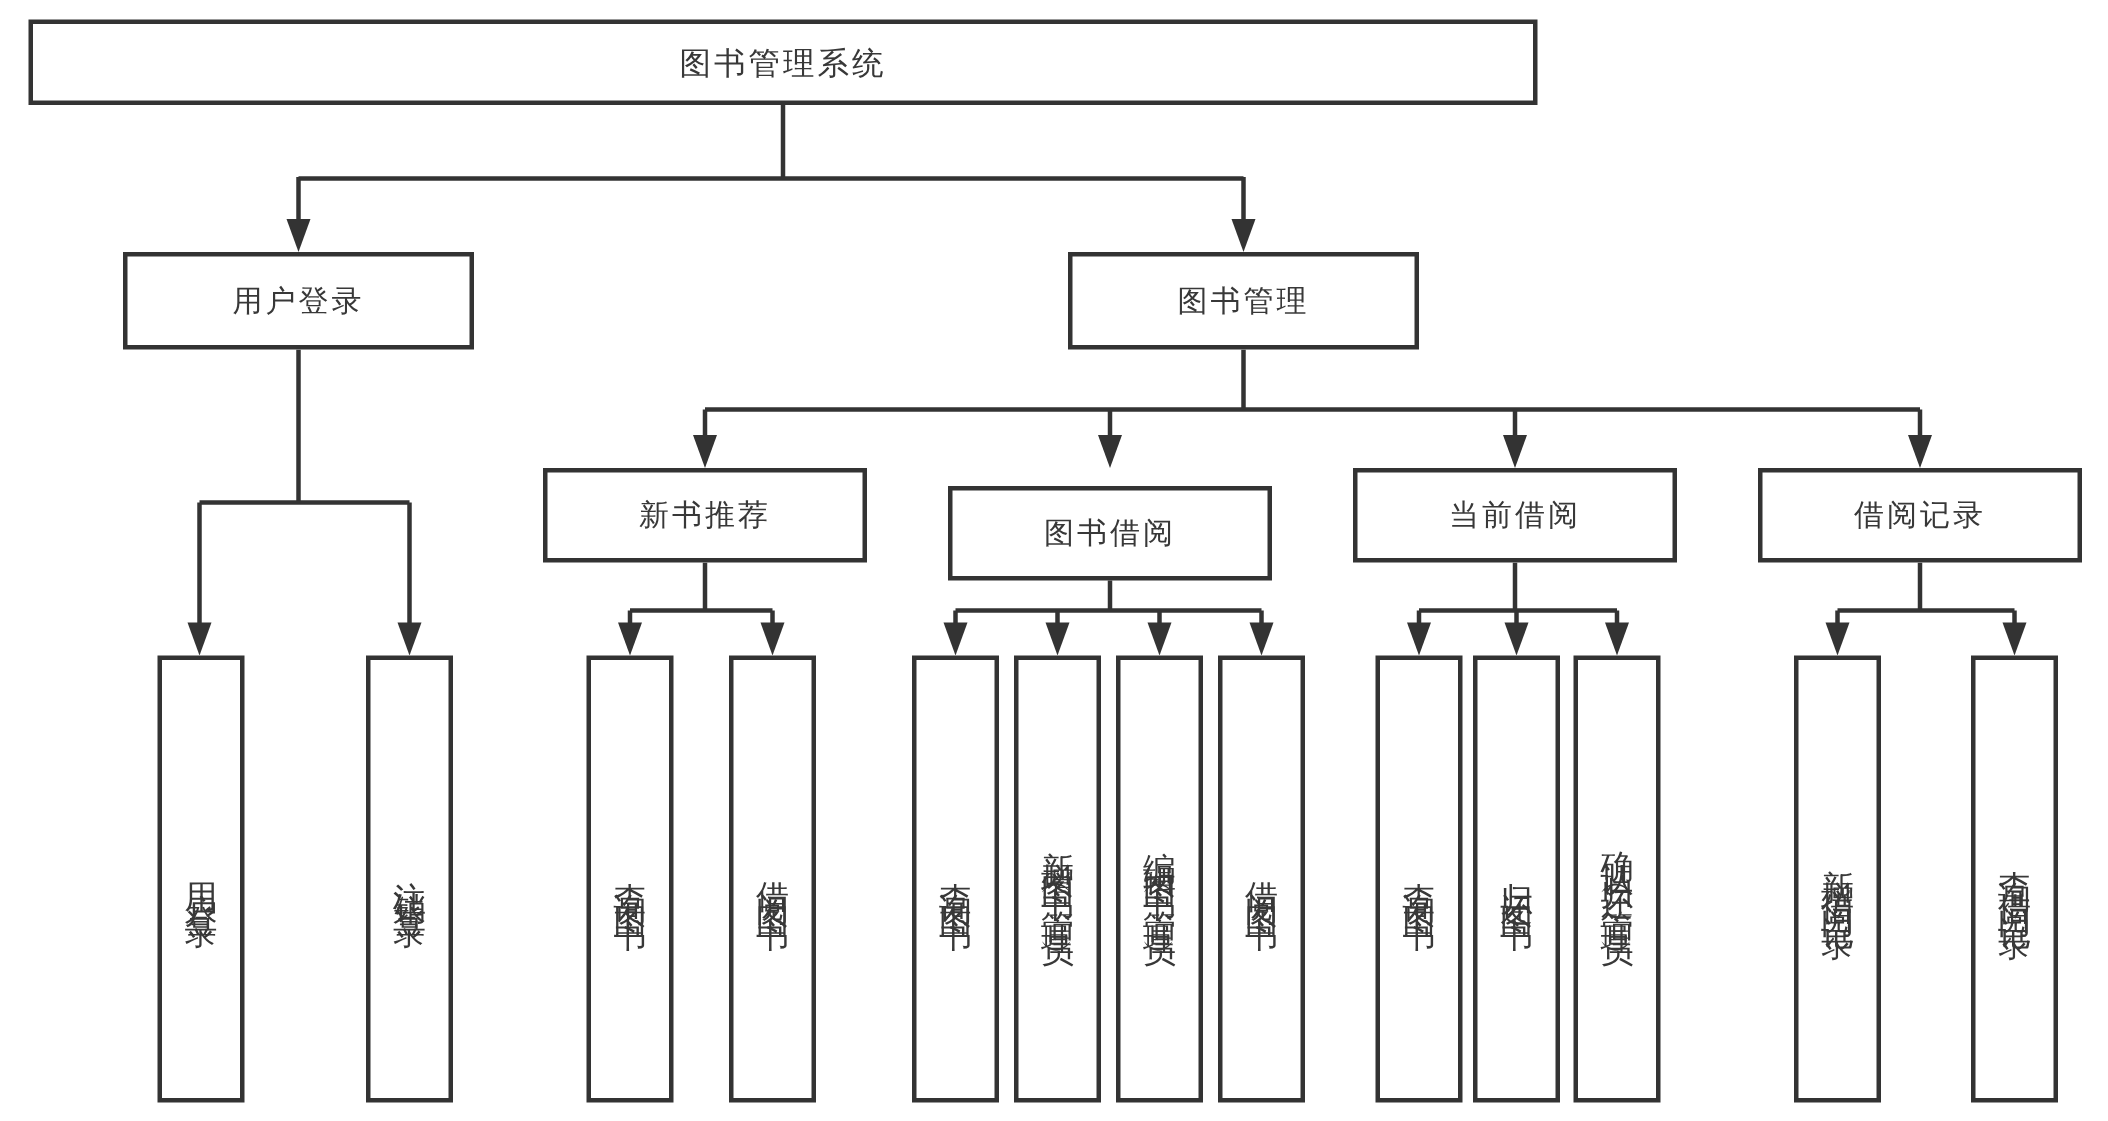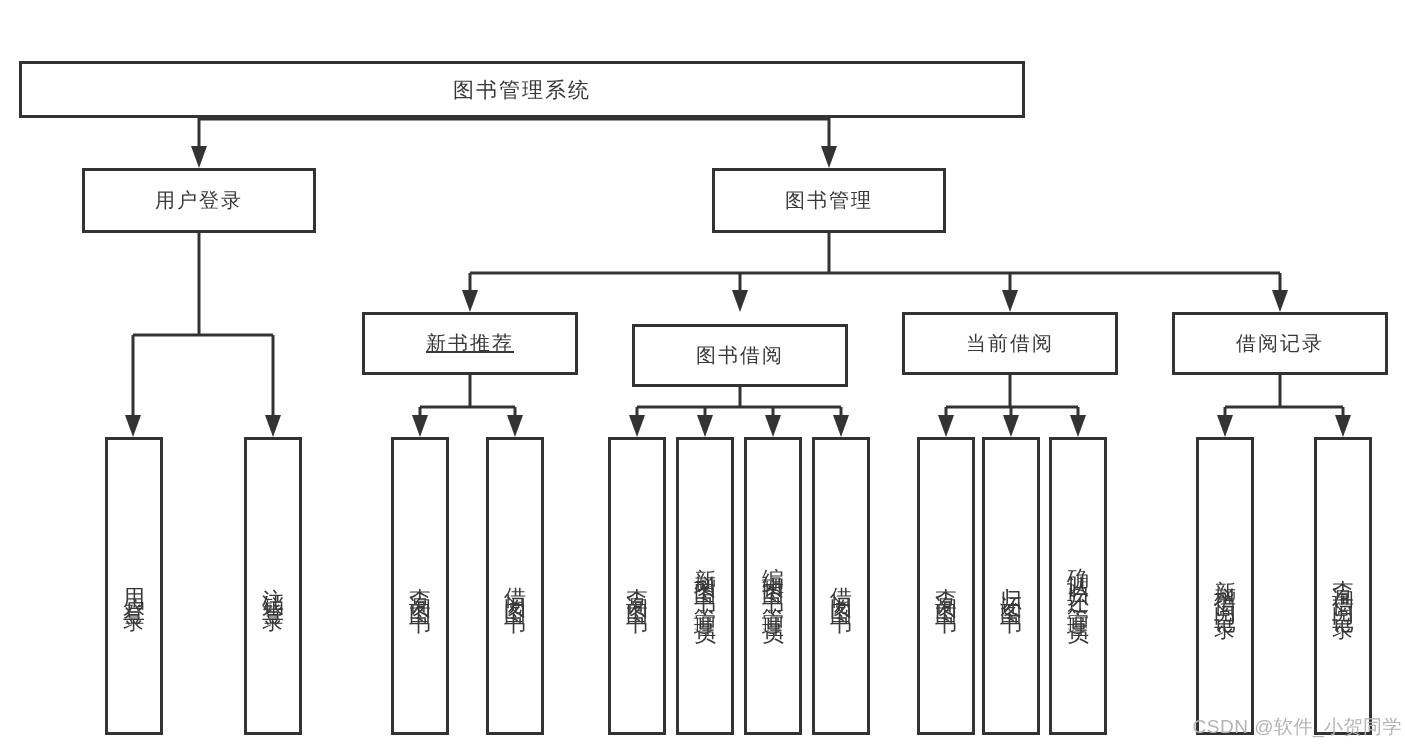--- a/index.html
+++ b/index.html
@@ -10,21 +10,21 @@
     position:absolute;
     box-sizing:border-box;
     border:3px solid #333333;
     background:#ffffff;
     display:flex;
     align-items:center;
     justify-content:center;
     color:#383838;
   }
   .h-node{font-size:20px;letter-spacing:2px;white-space:nowrap;}
-  .root-node{left:19px;top:13px;width:1006px;height:57px;font-size:21px;margin-top:48px;}
+  .root-node{left:19px;top:13px;width:1006px;height:57px;font-size:21px;}
   .l2{top:168px;height:65px;width:234px;}
   .l3{top:312px;height:63px;width:216px;}
   .leaf{top:437px;height:298px;width:58px;}
   .leaf .v-text{
     writing-mode:vertical-rl;
     text-orientation:mixed;
     font-size:22px;
     letter-spacing:8px;
     line-height:1;
     color:#383838;
@@ -122,21 +122,21 @@
     <span>图书管理系统</span>
   </div>
 
   <div class="node h-node l2" style="left:82px;">
     <span>用户登录</span>
   </div>
   <div class="node h-node l2" style="left:712px;">
     <span>图书管理</span>
   </div>
 
-  <div class="node h-node l3" style="left:362px;text-decoration:underline;">
+  <div class="node h-node l3" style="left:362px;">
     <span>新书推荐</span>
   </div>
   <div class="node h-node l3" style="left:632px;margin-top:12px;">
     <span>图书借阅</span>
   </div>
   <div class="node h-node l3" style="left:902px;text-align:right;">
     <span>当前借阅</span>
   </div>
   <div class="node h-node l3" style="left:1172px;">
     <span>借阅记录</span>
@@ -175,15 +175,14 @@
   <div class="node leaf" style="left:1049px;">
     <span class="v-text">确认归还（管理员）</span>
   </div>
   <div class="node leaf" style="left:1196px;">
     <span class="v-text">新增借阅记录</span>
   </div>
   <div class="node leaf" style="left:1314px;">
     <span class="v-text">查询借阅记录</span>
   </div>
 
-  <div class="watermark">CSDN @软件_小贺同学</div>
 
 </div>
 
 </body></html>

